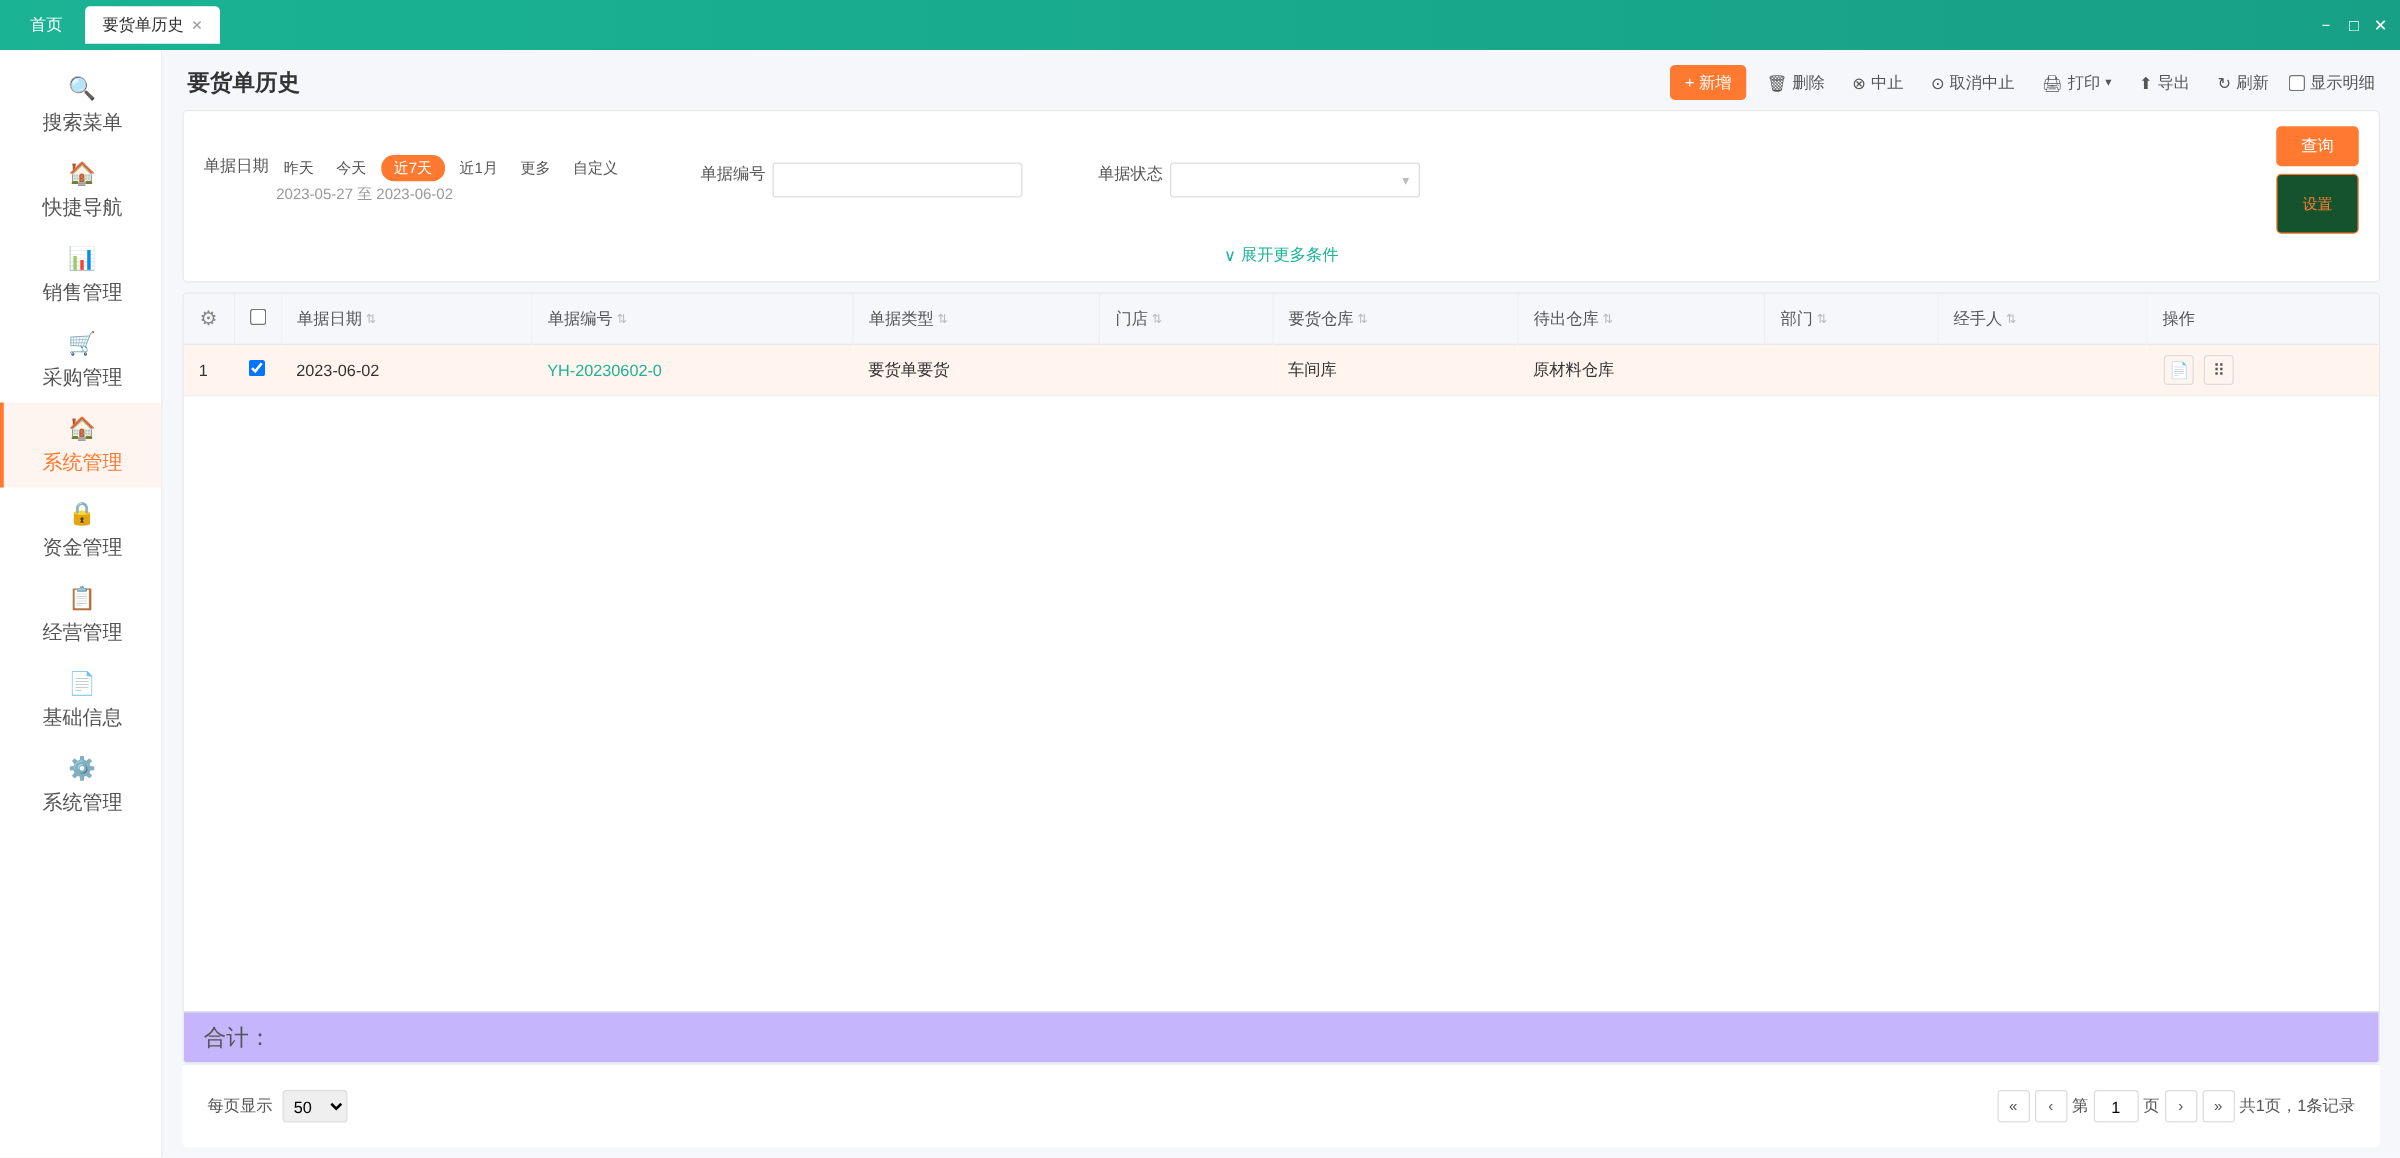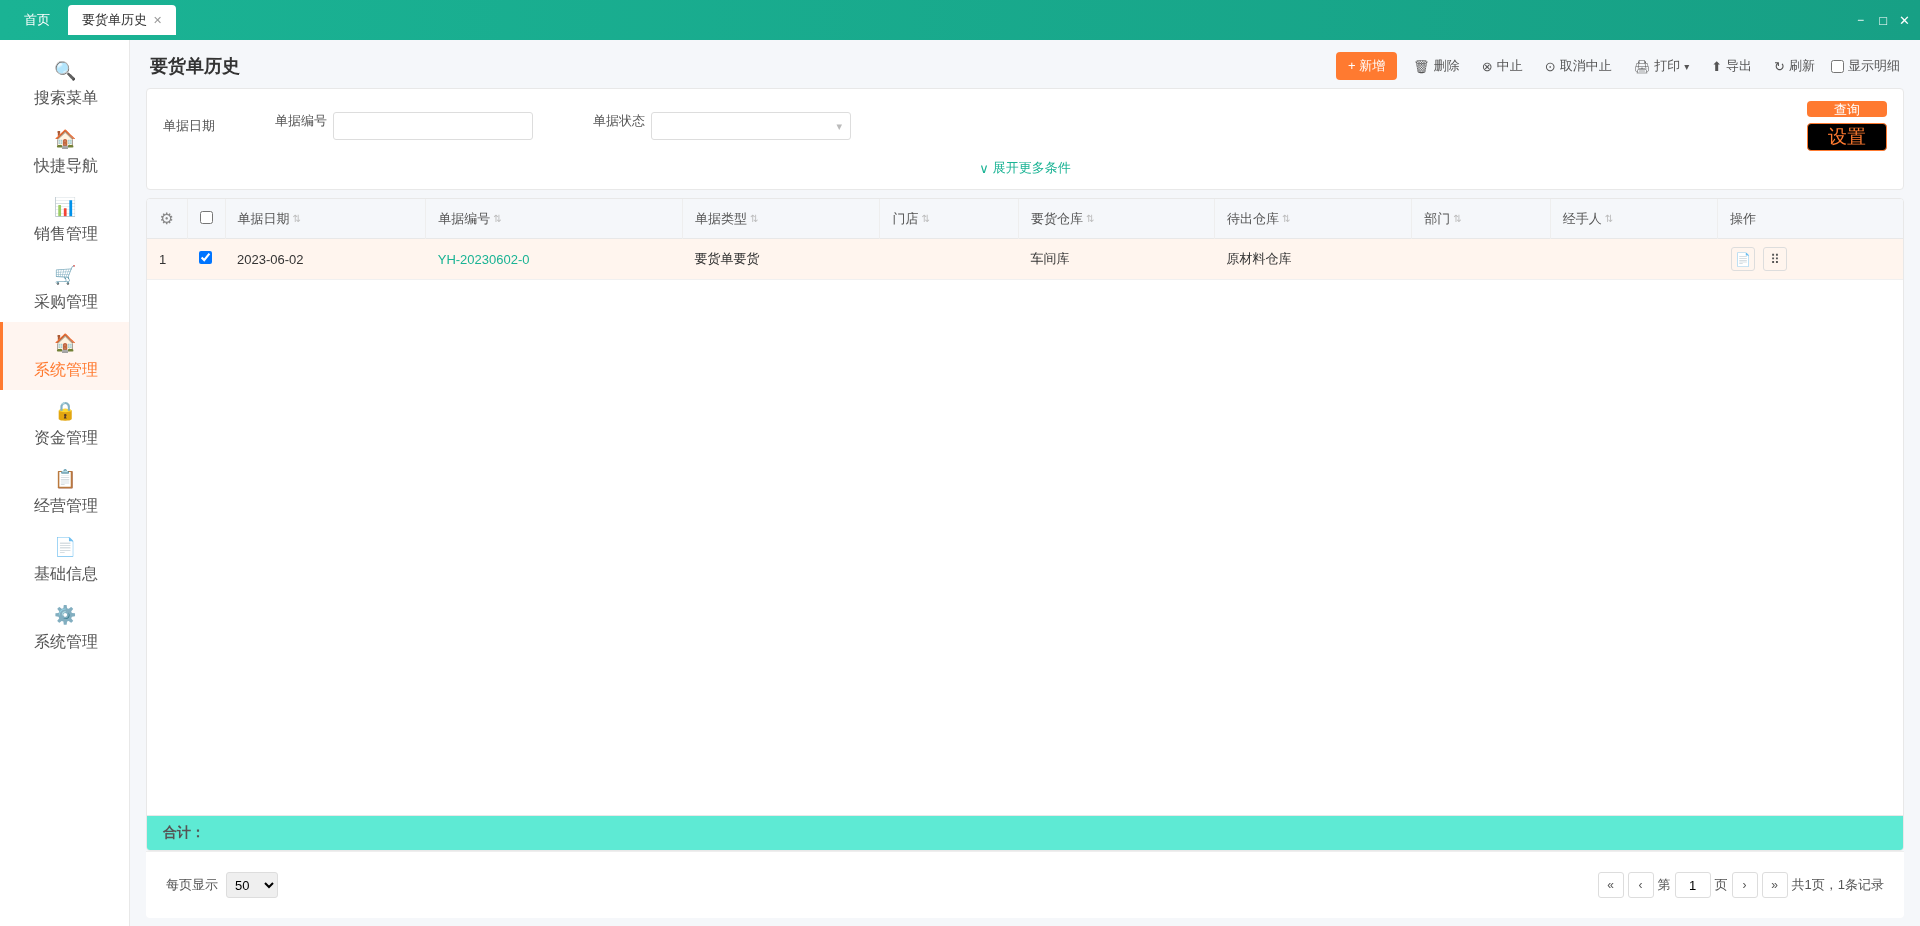--- a/index.html
+++ b/index.html
@@ -286,26 +286,25 @@
       border: 1px solid #ddd;
       border-radius: 3px;
       cursor: pointer;
       font-size: 13px;
       color: #555;
       margin: 0 2px;
     }
 
     
     .table-footer {
-      background: #5eead4;
+      background: #c4b5fd;
       border-top: 1px solid #e8e8e8;
       padding: 8px 16px;
-      font-size: 14px;
-      color: #555;
-      font-weight: bold;
+      font-size: 18px;
+      color: #555;
     }
 
     
     .pagination-bar {
       display: flex;
       align-items: center;
       padding: 20px 20px;
       background: #fff;
       border-top: 1px solid #eee;
       font-size: 13px;
@@ -356,33 +355,33 @@
       color: #888;
       font-size: 16px;
     }
     .checkbox-input { cursor: pointer; }
 
     .btn-query {
       background: #ff7a30;
       color: #fff;
       border: none;
       border-radius: 4px;
-      height: 16px;
+      height: 32px;
       padding: 0 20px;
       font-size: 13px;
       cursor: pointer;
     }
     .btn-settings {
-      background: #000000;
+      background: #14532d;
       color: #ff7a30;
       border: 1px solid #ff7a30;
       border-radius: 4px;
-      height: 28px;
+      height: 48px;
       padding: 0 20px;
-      font-size: 19px;
+      font-size: 12px;
       cursor: pointer;
     }
 
     .filter-actions {
       display: flex;
       flex-direction: column;
       gap: 6px;
       margin-left: auto;
     }
   </style>
@@ -481,20 +480,31 @@
           <span>显示明细</span>
         </div>
       </div>
     </div>
 
     <div class="filter-area">
       <div class="filter-row">
 
         <div class="filter-group">
           <span class="filter-label">单据日期</span>
+          <div class="filter-date-section">
+            <div class="filter-date-btns">
+              <span class="date-btn">昨天</span>
+              <span class="date-btn">今天</span>
+              <span class="date-btn active">近7天</span>
+              <span class="date-btn">近1月</span>
+              <span class="date-btn">更多</span>
+              <span class="date-btn">自定义</span>
+            </div>
+            <div class="date-range">2023-05-27 至 2023-06-02</div>
+          </div>
         </div>
 
         <div class="filter-group" style="margin-left: 40px;">
           <span class="filter-label">单据编号</span>
           <input class="filter-input" type="text" style="">
         </div>
 
         <div class="filter-group" style="margin-left: 40px;">
           <span class="filter-label">单据状态</span>
           <div class="filter-select-wrap">

